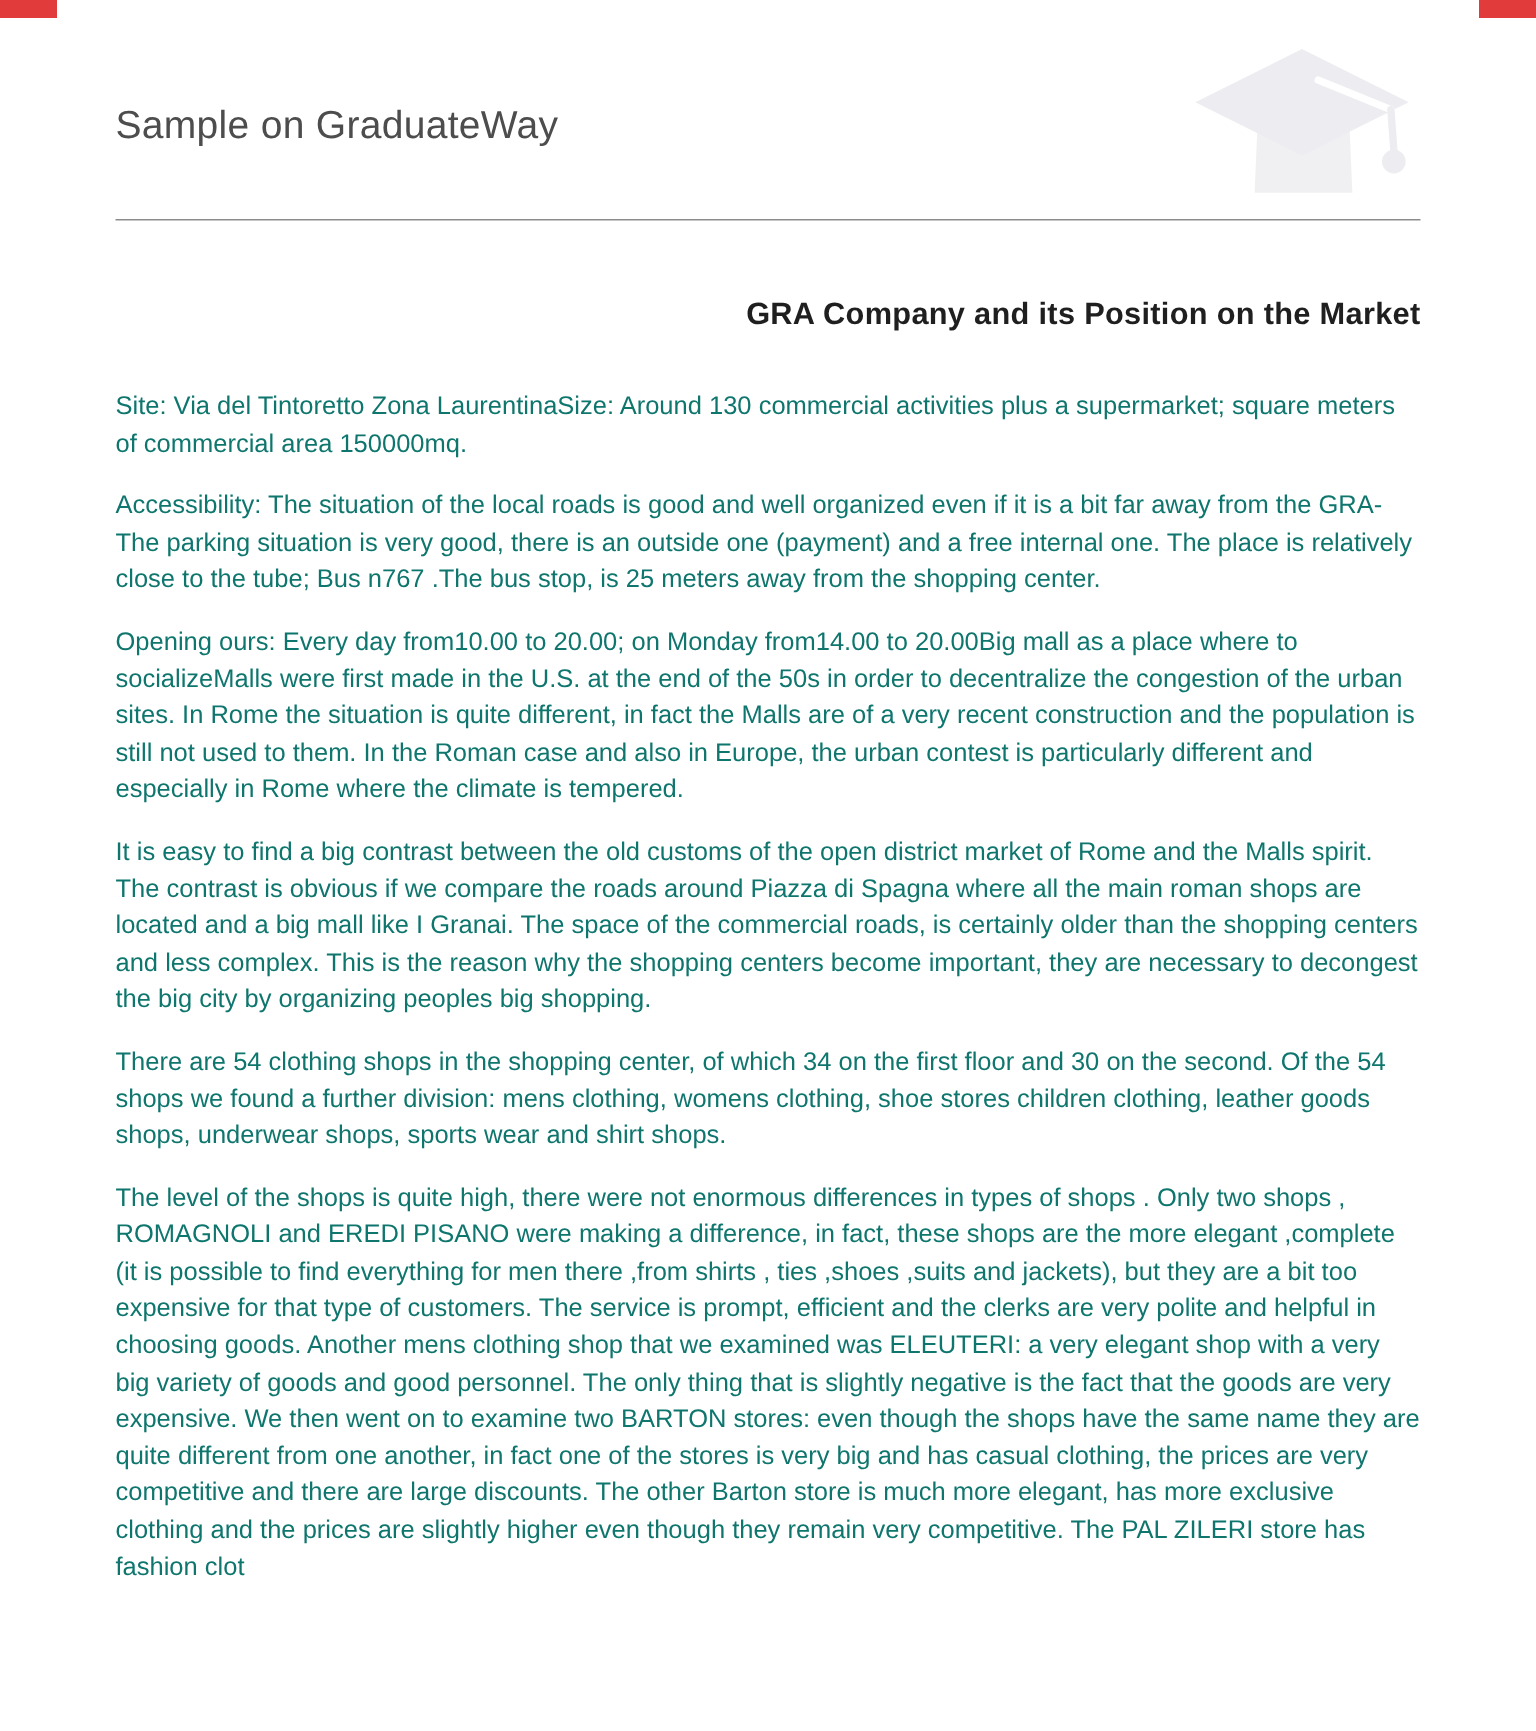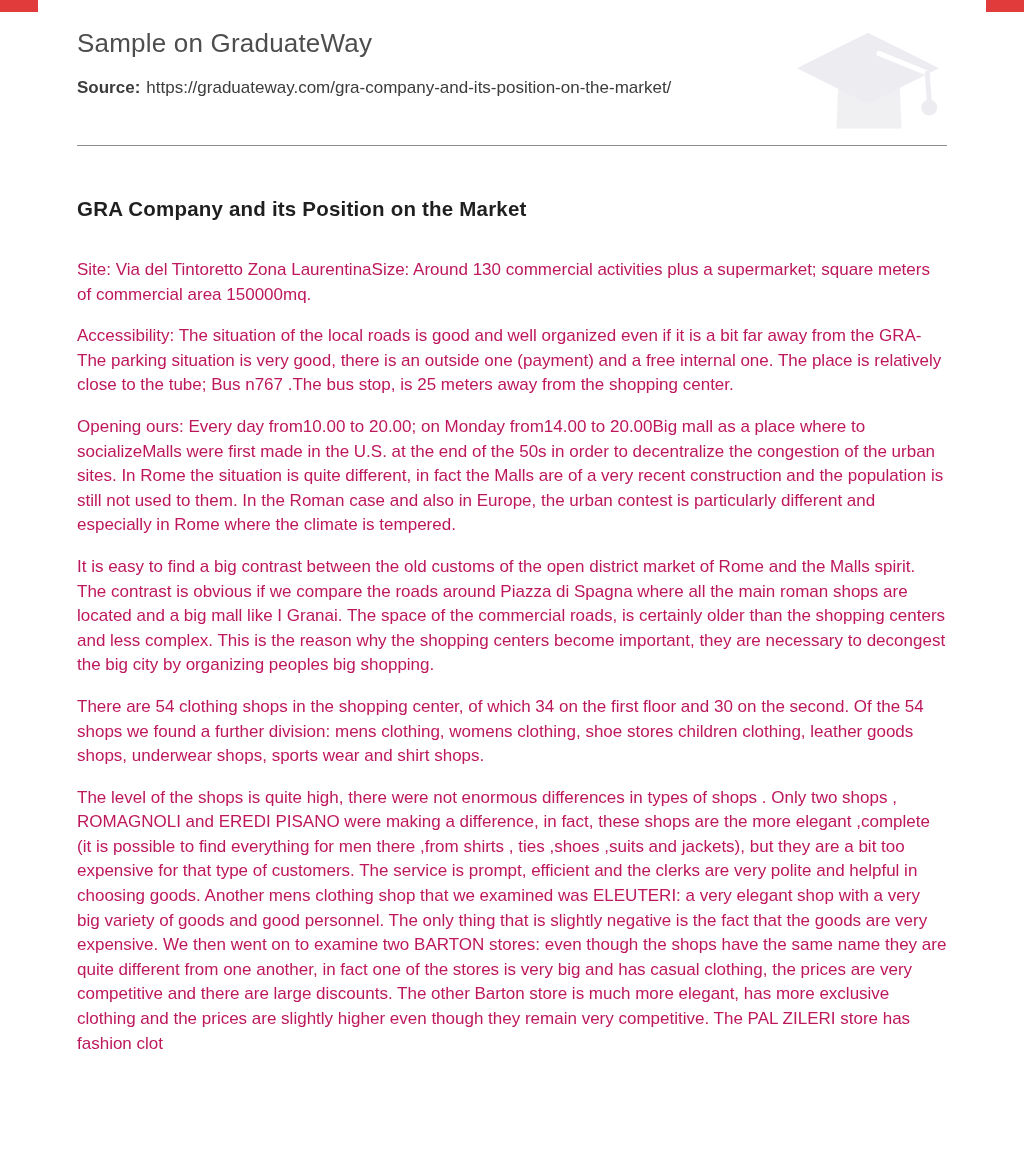--- a/index.html
+++ b/index.html
@@ -12,21 +12,21 @@
   .corner-mark {
     position: absolute; top: 0; width: 38px; height: 12px;
     background: #e23b3b;
   }
   .corner-mark.left  { left: 0; }
   .corner-mark.right { right: 0; }
   .page {
     position: relative;
     width: 870px;
     margin: 0 auto;
-    padding-top: 28px;
+    padding-top: 68px;
   }
   .sample-heading {
     font-size: 26px;
     font-weight: 400;
     color: #4d4d4d;
     letter-spacing: 0.2px;
   }
   .source-line {
     margin-top: 19px;
     font-size: 17px;
@@ -39,47 +39,44 @@
     top: 28px; right: 0;
     width: 158px; height: 110px;
   }
   .divider {
     border: none;
     border-top: 1px solid #8c8c8c;
     margin-top: 47px;
   }
   .doc-title {
     margin-top: 51px;
-    text-align: left;
+    text-align: right;
     font-size: 20.5px;
     font-weight: 700;
     color: #1f1f1f;
     letter-spacing: 0.2px;
   }
   .doc-body {
     margin-top: 37px;
     font-size: 17px;
     line-height: 24.6px;
-    color: #be185d;
+    color: #0f766e;
   }
   .doc-body p { margin-bottom: 17px; }
 </style>
 </head>
 <body>
 
 <div class="corner-mark left"></div>
 <div class="corner-mark right"></div>
 
 <div class="page">
 
   <div class="sample-heading">Sample on GraduateWay</div>
 
-  <div class="source-line">
-    <span class="source-label">Source:</span><span class="source-url">https://graduateway.com/gra-company-and-its-position-on-the-market/</span>
-  </div>
 
   <svg class="cap-icon" viewBox="0 0 160 110" xmlns="http://www.w3.org/2000/svg">
 
     <polygon points="50,55 112,55 114,101 48,101" fill="#f0eff2"></polygon>
 
     <polygon points="80,4 152,40 80,76 8,40" fill="#edecf0"></polygon>
 
     <line x1="91" y1="25" x2="140" y2="45" stroke="#ffffff" stroke-width="5" stroke-linecap="round"></line>
 
     <path d="M140,45 L142,72" stroke="#edecf0" stroke-width="5" fill="none" stroke-linecap="round"></path>

